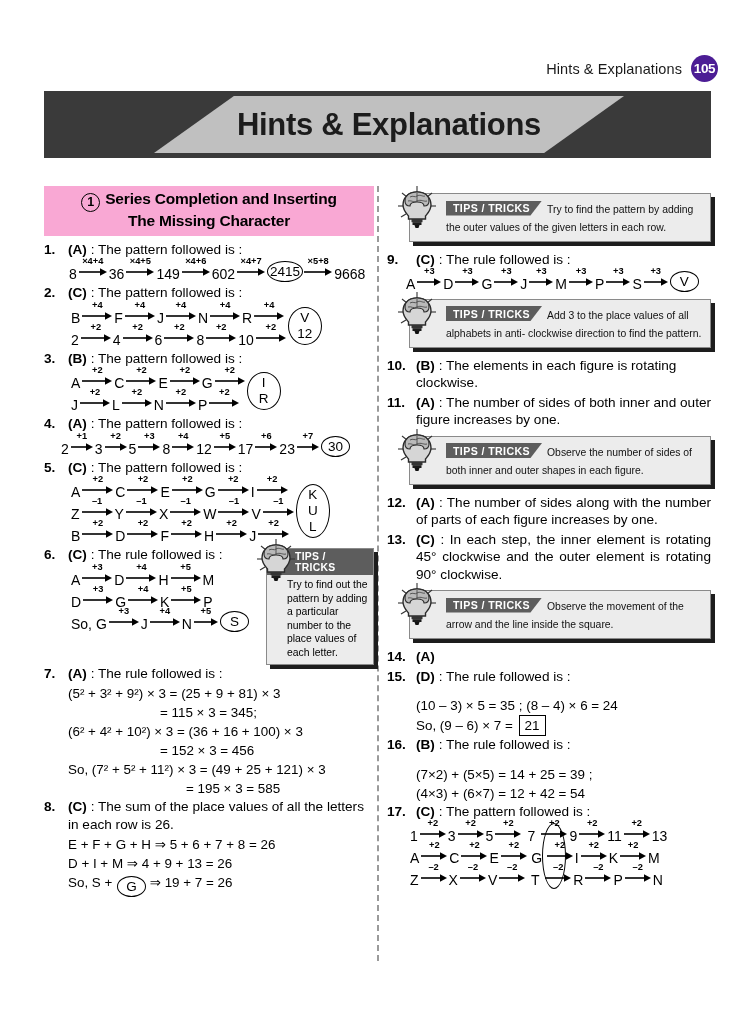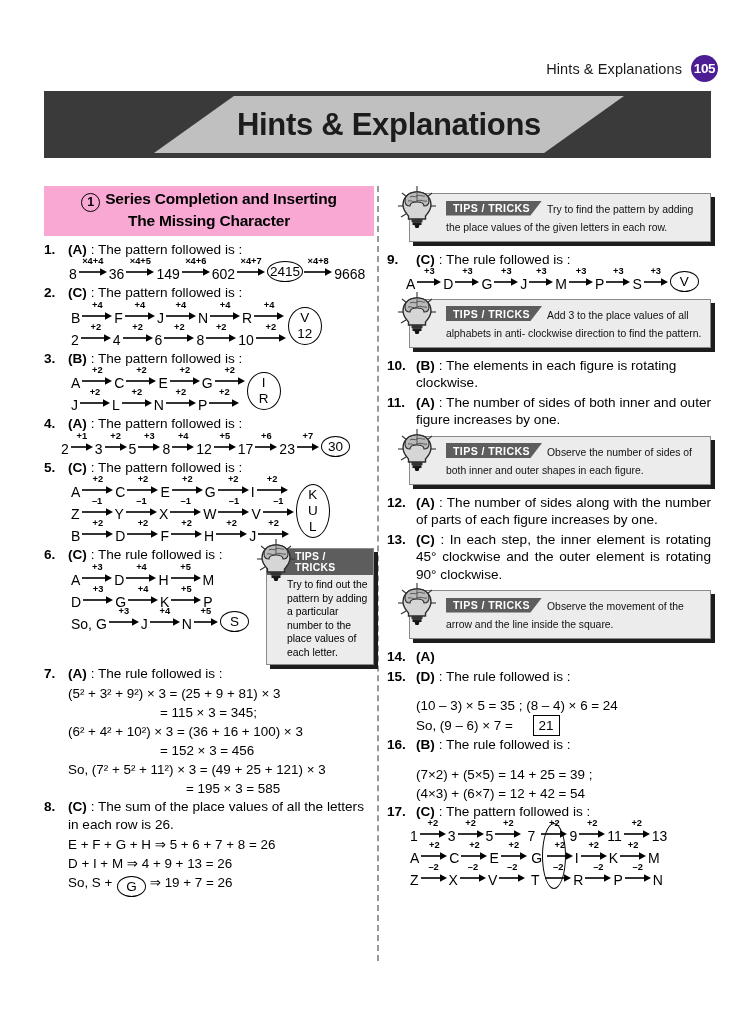--- a/index.html
+++ b/index.html
@@ -87,21 +87,21 @@
   .vstack-ellipse{
     display:inline-flex;flex-direction:column;align-items:center;justify-content:center;
     border:1.4px solid #000;border-radius:50%;
     min-width:26px;padding:2px 3px;font-size:13.5px;line-height:16px;margin-left:1px;
   }
   .chain-group{display:flex;align-items:center;}
   .chain-rows{display:flex;flex-direction:column;}
   .chain-row{display:flex;align-items:flex-end;height:22px;}
   .boxnum{
     display:inline-block;border:1.4px solid #000;padding:0 5px;font-size:13.5px;
-    margin-left:16px;
+    margin-left:2px;
   }
 
   
   .math{font-size:13.4px;line-height:19px;white-space:nowrap;}
 
   
   .tips{position:relative;margin:7px 0 9px 22px;}
   .tips-shadow{
     position:absolute;left:4px;top:4px;right:-4px;bottom:-4px;background:#1d1d1d;
   }
@@ -202,21 +202,21 @@
       <span class="lbl">×4+7</span>
       <span class="shaft">
         <svg width="28" height="11" viewBox="0 0 28 11">
           <line x1="0" y1="6" x2="23" y2="6" stroke="#000" stroke-width="1.6"></line>
           <path d="M28 6 L21 2.3 L21 9.7 Z" fill="#000"></path>
         </svg>
       </span>
     </span>
               <span class="ellipse">2415</span>
               <span class="arr" style="width:28px">
-      <span class="lbl">×4+8</span>
+      <span class="lbl">×5+8</span>
       <span class="shaft">
         <svg width="28" height="11" viewBox="0 0 28 11">
           <line x1="0" y1="6" x2="23" y2="6" stroke="#000" stroke-width="1.6"></line>
           <path d="M28 6 L21 2.3 L21 9.7 Z" fill="#000"></path>
         </svg>
       </span>
     </span>
               <span class="term">9668</span>
             </div>
           </div>
@@ -870,21 +870,21 @@
       <path d="M16 12 C19 10 21 13 23 11"></path>
       <path d="M23 11 C26 9 29 12 31 11"></path>
       <path d="M14 16 C18 15 19 18 23 16"></path>
       <path d="M23 16 C27 14 30 17 33 16"></path>
       <line x1="23" y1="8" x2="23" y2="17"></line>
     </g>
     <rect x="17.5" y="34" width="11" height="3.2" fill="#333"></rect>
     <rect x="18.5" y="37.2" width="9" height="2.8" fill="#1a1a1a"></rect>
     <path d="M20.5 40 L25.5 40 L24.5 43 L21.5 43 Z" fill="#111"></path>
   </svg></span>
-        <span class="tips-head">TIPS / TRICKS</span><span class="tips-text">Try to find the pattern by adding the place values of the given letters in each row.</span>
+        <span class="tips-head">TIPS / TRICKS</span><span class="tips-text">Try to find the pattern by adding the outer values of the given letters in each row.</span>
       </div>
     </div>
           <div class="item">
       <span class="item-num wide">9.</span>
       <span class="item-body"><span class="opt">(C)</span> <span>: The rule followed is :</span></span>
     </div>
           <div style="padding-left:18px;margin:2px 0 4px">
             <div class="chain">
               <span class="term">A</span>
               <span class="arr" style="width:24px">

